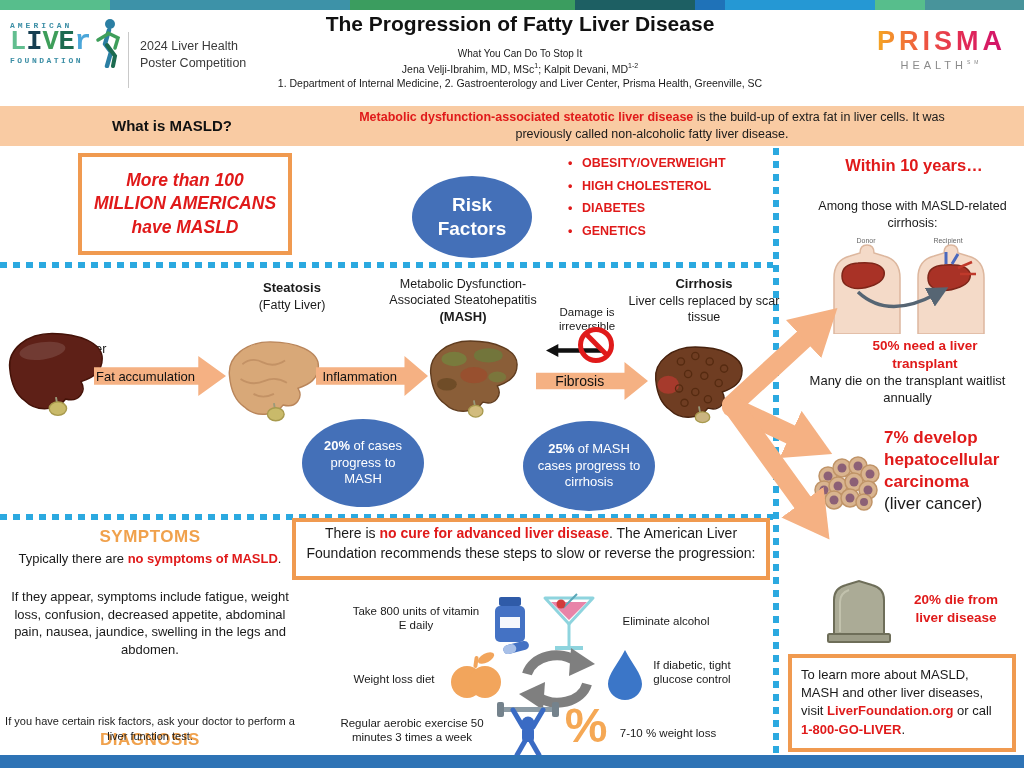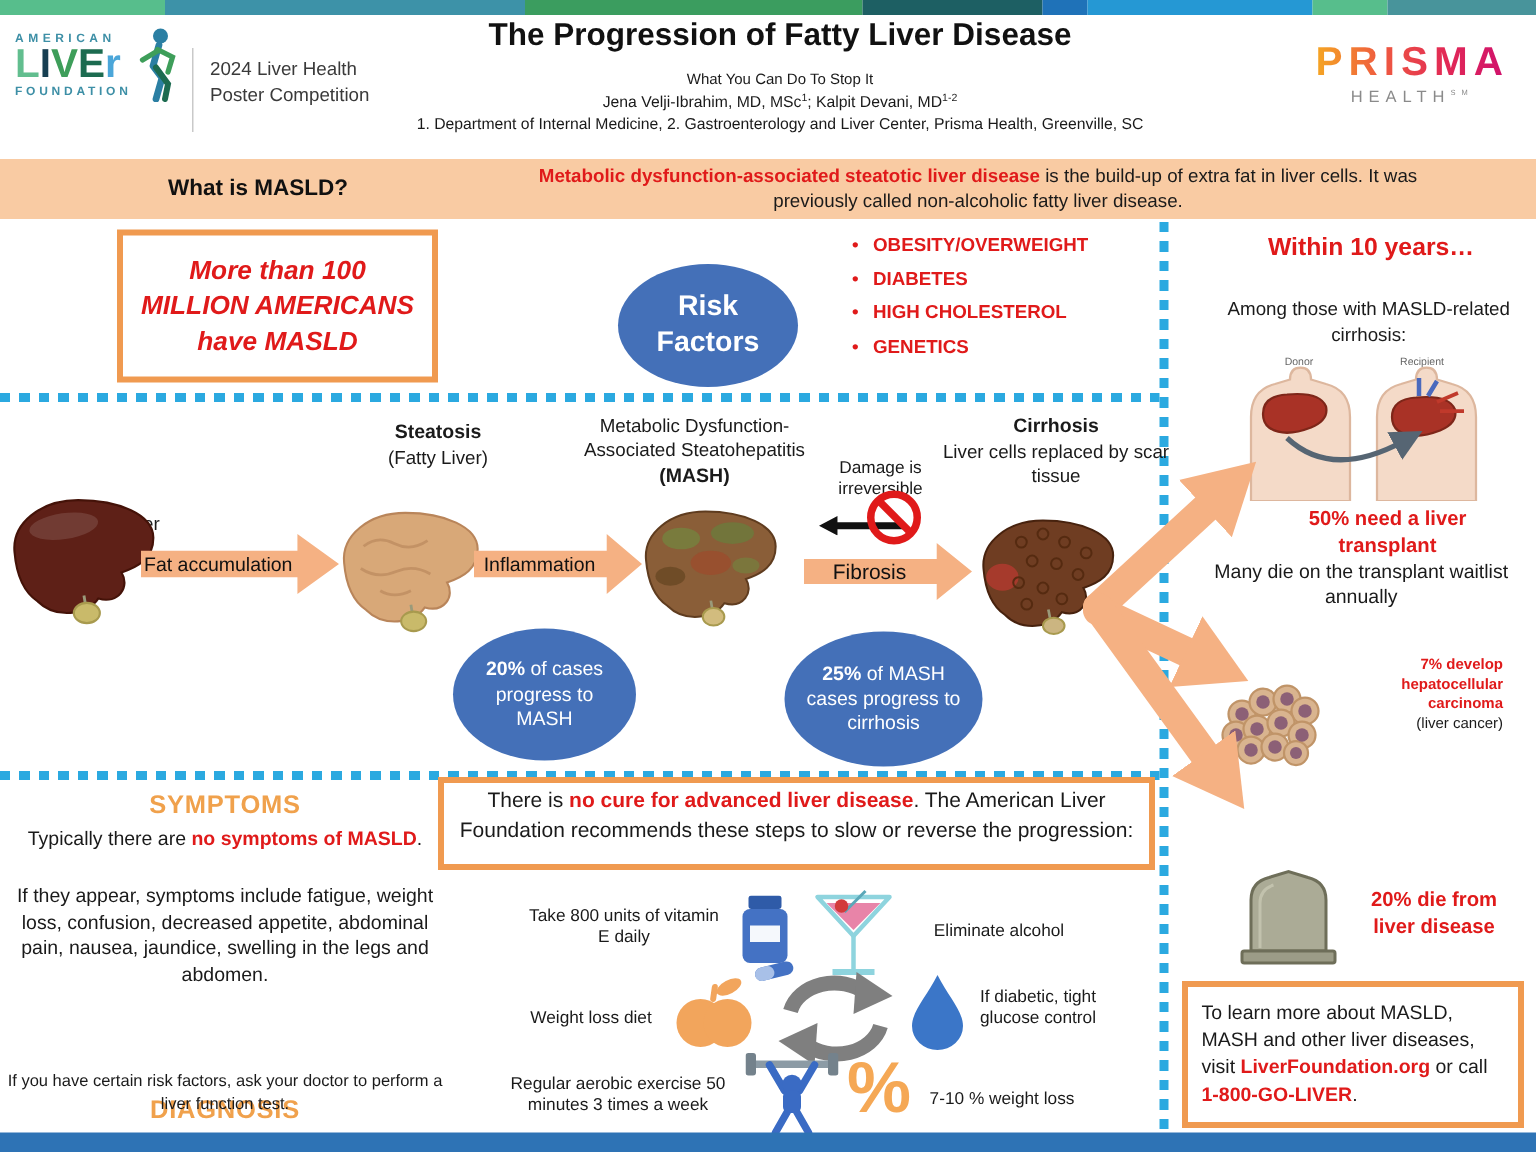--- a/index.html
+++ b/index.html
@@ -26,21 +26,21 @@
   .strip span:nth-child(3){width:225px;background:#3b9d5f;}
   .strip span:nth-child(4){width:120px;background:#1d5f63;}
   .strip span:nth-child(5){width:30px;background:#1f72b8;}
   .strip span:nth-child(6){width:150px;background:#2598d4;}
   .strip span:nth-child(7){width:50px;background:#57be8c;}
   .strip span:nth-child(8){width:99px;background:#48949b;}
 
   
   .header{position:absolute;left:0;top:10px;width:1024px;height:96px;background:#fff;}
   .alf{position:absolute;left:10px;top:8px;display:flex;align-items:center;gap:4px;}
-  .alf-words{text-align:left;}
+  .alf-words{text-align:left;font-family:Liberation Mono, monospace;}
   .alf-american{display:block;font-size:8px;letter-spacing:3px;color:#3d8fa6;font-weight:bold;}
   .alf-liver{display:block;font-size:27px;font-weight:bold;line-height:.95;letter-spacing:0px;}
   .alf-liver span:nth-child(1){color:#62be8f;}
   .alf-liver span:nth-child(2){color:#173f52;}
   .alf-liver span:nth-child(3){color:#3e9e5a;}
   .alf-liver span:nth-child(4){color:#1c6b50;}
   .alf-liver span:nth-child(5){color:#4ba6d9;}
   .alf-foundation{display:block;font-size:8px;letter-spacing:2.5px;color:#3d8fa6;font-weight:bold;}
   .hdr-divider{position:absolute;left:128px;top:22px;width:1px;height:56px;background:#c9c9c9;}
   .competition{position:absolute;left:140px;top:28px;width:118px;font-size:12.5px;color:#3a3a3a;line-height:1.35;}
@@ -80,21 +80,21 @@
   .risk-list li{font-size:12.5px;font-weight:bold;color:var(--red);line-height:22.5px;padding-left:16px;position:relative;}
   .risk-list li::before{content:"\2022";position:absolute;left:2px;color:var(--red);}
 
   
   .within-title{position:absolute;left:818px;top:156px;width:192px;text-align:center;font-size:16.5px;font-weight:bold;color:var(--red);}
   .among{position:absolute;left:805px;top:198px;width:215px;text-align:center;font-size:12.5px;line-height:1.35;}
   .transplant-svg{position:absolute;left:828px;top:234px;width:162px;height:100px;}
   .tx-stat{position:absolute;left:845px;top:337px;width:160px;text-align:center;font-size:13.5px;font-weight:bold;color:var(--red);line-height:1.3;}
   .tx-note{position:absolute;left:800px;top:373px;width:215px;text-align:center;font-size:13px;line-height:1.3;}
   .hcc-svg{position:absolute;left:812px;top:452px;width:72px;height:62px;}
-  .hcc-text{position:absolute;left:884px;top:437px;width:118px;text-align:right;font-size:10px;font-weight:bold;color:var(--red);line-height:1.3;}
+  .hcc-text{position:absolute;left:884px;top:427px;width:118px;text-align:left;font-size:17px;font-weight:bold;color:var(--red);line-height:1.3;}
   .hcc-sub{display:block;font-weight:normal;color:var(--ink);}
   .grave-svg{position:absolute;left:824px;top:578px;width:70px;height:66px;}
   .death-text{position:absolute;left:900px;top:591px;width:112px;text-align:center;font-size:13.5px;font-weight:bold;color:var(--red);line-height:1.3;}
   .learn-box{position:absolute;left:788px;top:654px;width:228px;height:98px;border:4px solid var(--orange-border);
     padding:8px 9px;font-size:13px;line-height:1.4;}
 
   
   .stage-label{position:absolute;text-align:center;font-size:12.5px;line-height:1.3;}
   .stage1{left:10px;top:293px;width:120px;margin-top:48px;}
   .stage2{left:228px;top:280px;width:128px;}
@@ -201,22 +201,22 @@
     <div class="banner-q">What is MASLD?</div>
     <p class="banner-desc"><span class="rd">Metabolic dysfunction-associated steatotic liver disease</span><span> is the build-up of extra fat in liver cells. It was previously called non-alcoholic fatty liver disease.</span></p>
   </div>
 
   <div class="million-box">
     <p>More than 100 MILLION AMERICANS have MASLD</p>
   </div>
   <div class="ellipse risk-ellipse">Risk Factors</div>
   <ul class="risk-list">
     <li>OBESITY/OVERWEIGHT</li>
+    <li>HIGH CHOLESTEROL</li>
     <li>DIABETES</li>
-    <li>HIGH CHOLESTEROL</li>
     <li>GENETICS</li>
   </ul>
 
   <div class="hdot hdot1"></div>
   <div class="hdot hdot2"></div>
   <div class="vdot"></div>
 
   <div class="within-title">Within 10 years…</div>
   <div class="among">Among those with MASLD-related cirrhosis:</div>
   <svg class="transplant-svg" viewBox="0 0 162 100">

